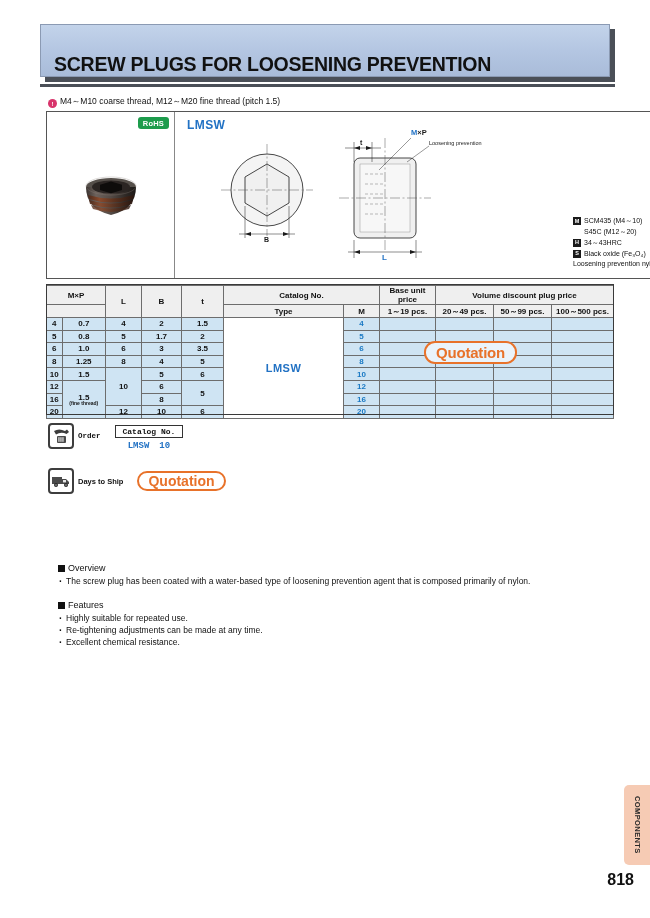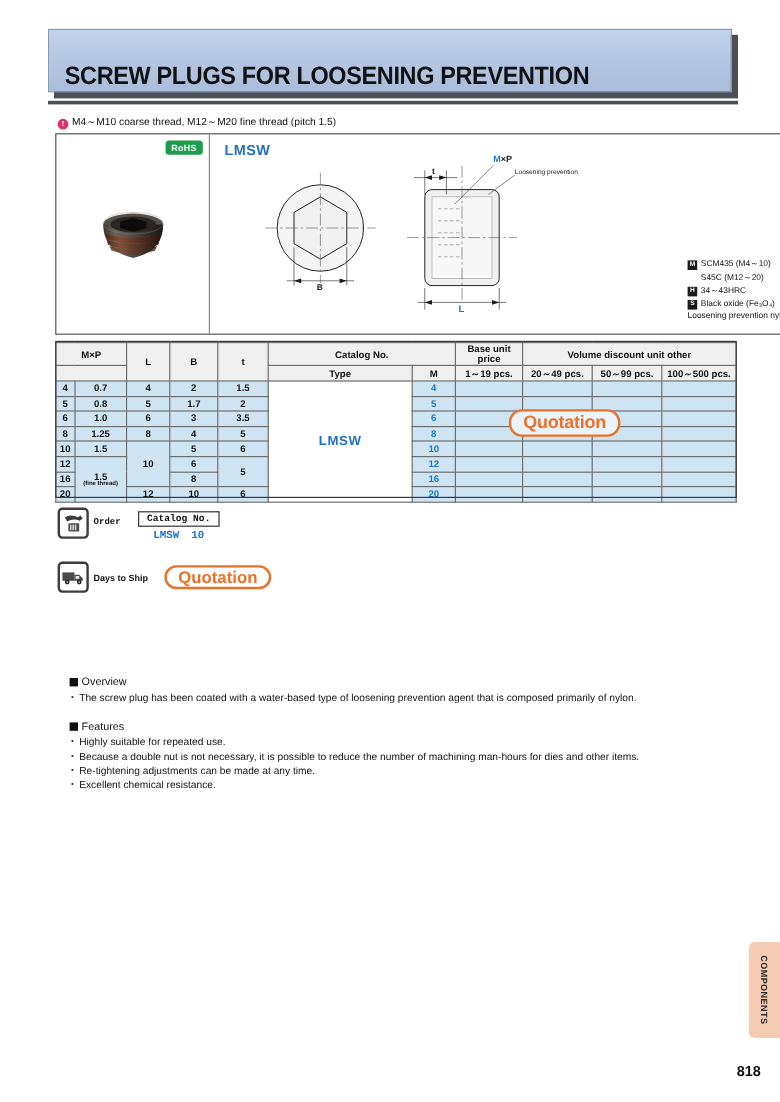--- a/index.html
+++ b/index.html
@@ -170,22 +170,22 @@
     position:absolute; right:0; top:785px;
     width:26px; height:80px; background:#f6cbb4;
     border-radius:5px 0 0 5px;
     display:flex; align-items:center; justify-content:center;
   }
   .side-tab span {
     writing-mode:vertical-rl; font-size:7.5px; font-weight:bold;
     letter-spacing:0.4px; color:#2a2a2a;
   }
   .folio {
-    position:absolute; right:16px; bottom:18px;
-    font-size:12px; font-weight:bold;
+    position:absolute; right:16px; bottom:29px;
+    font-size:16px; font-weight:bold;
   }
 </style>
 </head>
 <body>
 
 <div class="banner-wrap">
   <div class="banner-shadow"></div>
   <div class="banner">
     <div class="banner-title">SCREW PLUGS FOR LOOSENING PREVENTION</div>
   </div>
@@ -316,21 +316,21 @@
 
 <table class="spec-table">
   <thead>
     <tr>
       <th colspan="2" style="width:73px">M×P</th>
       <th rowspan="2" style="width:36px">L</th>
       <th rowspan="2" style="width:40px">B</th>
       <th rowspan="2" style="width:42px">t</th>
       <th colspan="2" style="width:156px">Catalog No.</th>
       <th style="width:56px">Base unit price</th>
-      <th colspan="3">Volume discount unit other</th>
+      <th colspan="3">Volume discount plug price</th>
     </tr>
     <tr>
       <th colspan="2"></th>
       <th style="width:120px">Type</th>
       <th style="width:36px">M</th>
       <th>1～19 pcs.</th>
       <th style="width:58px">20～49 pcs.</th>
       <th style="width:58px">50～99 pcs.</th>
       <th style="width:62px">100～500 pcs.</th>
     </tr>
@@ -492,21 +492,20 @@
   <ul class="bullets">
     <li>The screw plug has been coated with a water-based type of loosening prevention agent that is composed primarily of nylon.</li>
   </ul>
 
   <div class="sec-head">
     <span class="sq"></span>
     <span>Features</span>
   </div>
   <ul class="bullets">
     <li>Highly suitable for repeated use.</li>
-    <li>Because a double nut is not necessary, it is possible to reduce the number of machining man-hours for dies and other items.</li>
     <li>Re-tightening adjustments can be made at any time.</li>
     <li>Excellent chemical resistance.</li>
   </ul>
 </div>
 
 <div class="side-tab">
   <span>COMPONENTS</span>
 </div>
 <div class="folio">818</div>
 

